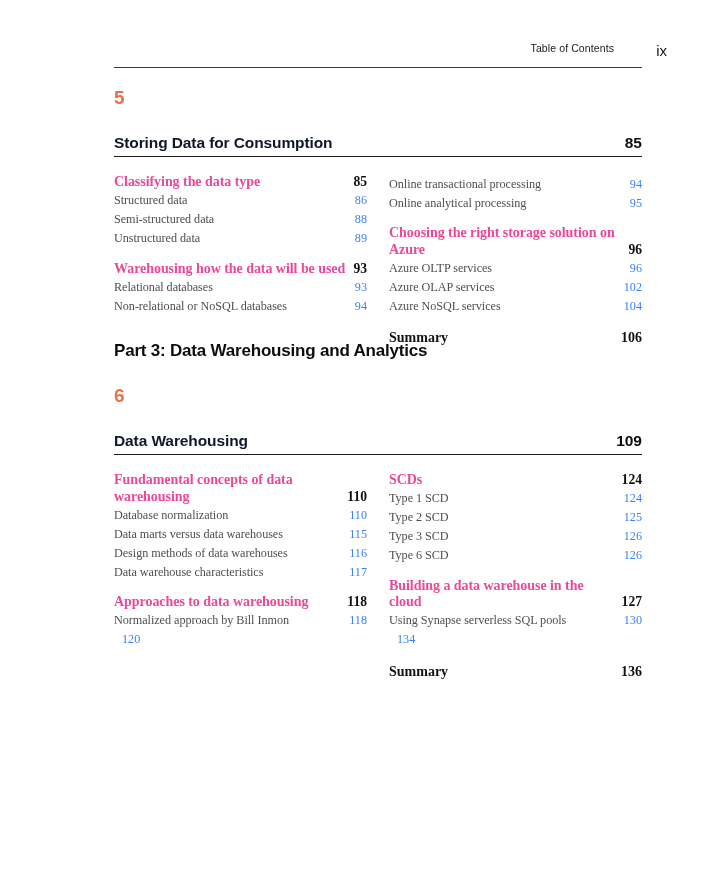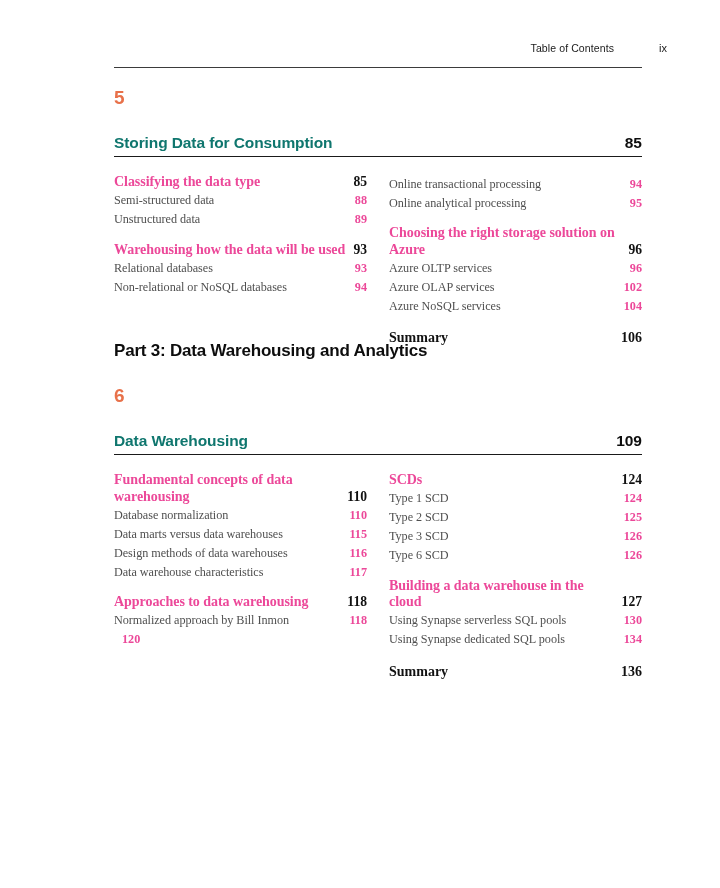--- a/index.html
+++ b/index.html
@@ -41,21 +41,21 @@
     font-size: 10.5px;
     letter-spacing: .1px;
     color: #1a1a1a;
     white-space: nowrap;
   }
   .running-head-folio {
     position: absolute;
     right: 0px;
     top: 0;
     font-family: "Liberation Sans", sans-serif;
-    font-size: 11px;
+    font-size: 15px;
     color: #1a1a1a;
     white-space: nowrap;
   }
   .head-rule {
     position: absolute;
     left: 84px;
     top: 67px;
     width: 528px;
     height: 1.4px;
     background: #3b3b3b;
@@ -81,21 +81,21 @@
     height: 21px;
   }
   .chapter-title {
     position: absolute;
     left: 0;
     bottom: 1px;
     font-family: "Liberation Sans", sans-serif;
     font-weight: bold;
     font-size: 15.5px;
     letter-spacing: -0.1px;
-    color: #0f766e;
+    color: #0f172a;
     white-space: nowrap;
   }
   .chapter-page {
     position: absolute;
     right: 0;
     bottom: 1px;
     font-family: "Liberation Sans", sans-serif;
     font-weight: bold;
     font-size: 15.5px;
     color: #0d0d0d;
@@ -163,24 +163,24 @@
   .entry.level-sub .entry-label {
     font-family: "Liberation Serif", serif;
     font-weight: normal;
     font-size: 12.2px;
     line-height: 17.5px;
     color: #4f4f4f;
     letter-spacing: -0.05px;
   }
   .entry.level-sub .entry-page {
     font-family: "Liberation Serif", serif;
-    font-weight: bold;
+    font-weight: normal;
     font-size: 12.2px;
     line-height: 17.5px;
-    color: #ec4899;
+    color: #3b82f6;
     padding-left: 8px;
     white-space: nowrap;
   }
 
   
   .entry.level-summary {
     margin-top: 14px;
   }
   .entry.level-summary .entry-label,
   .entry.level-summary .entry-page {
@@ -222,20 +222,24 @@
       <span class="chapter-page">85</span>
       <span class="chapter-rule"></span>
     </div>
     <div class="toc-cols">
       <div class="toc-col">
           <div class="entry level-section">
             <span class="entry-label">Classifying the data type</span>
             <span class="entry-page">85</span>
           </div>
           <div class="entry level-sub">
+            <span class="entry-label">Structured data</span>
+            <span class="entry-page">86</span>
+          </div>
+          <div class="entry level-sub">
             <span class="entry-label">Semi-structured data</span>
             <span class="entry-page">88</span>
           </div>
           <div class="entry level-sub">
             <span class="entry-label">Unstructured data</span>
             <span class="entry-page">89</span>
           </div>
           <div class="entry level-section">
             <span class="entry-label">Warehousing how the data will be used</span>
             <span class="entry-page">93</span>
@@ -348,21 +352,20 @@
           </div>
           <div class="entry level-section">
             <span class="entry-label">Building a data warehouse in the cloud</span>
             <span class="entry-page">127</span>
           </div>
           <div class="entry level-sub">
             <span class="entry-label">Using Synapse serverless SQL pools</span>
             <span class="entry-page">130</span>
           </div>
           <div class="entry level-sub">
-            <span class="entry-label">Using Synapse dedicated SQL pools</span>
             <span class="entry-page">134</span>
           </div>
           <div class="entry level-summary">
             <span class="entry-label">Summary</span>
             <span class="entry-page">136</span>
           </div>
         </div>
     </div>
   </div>
 

